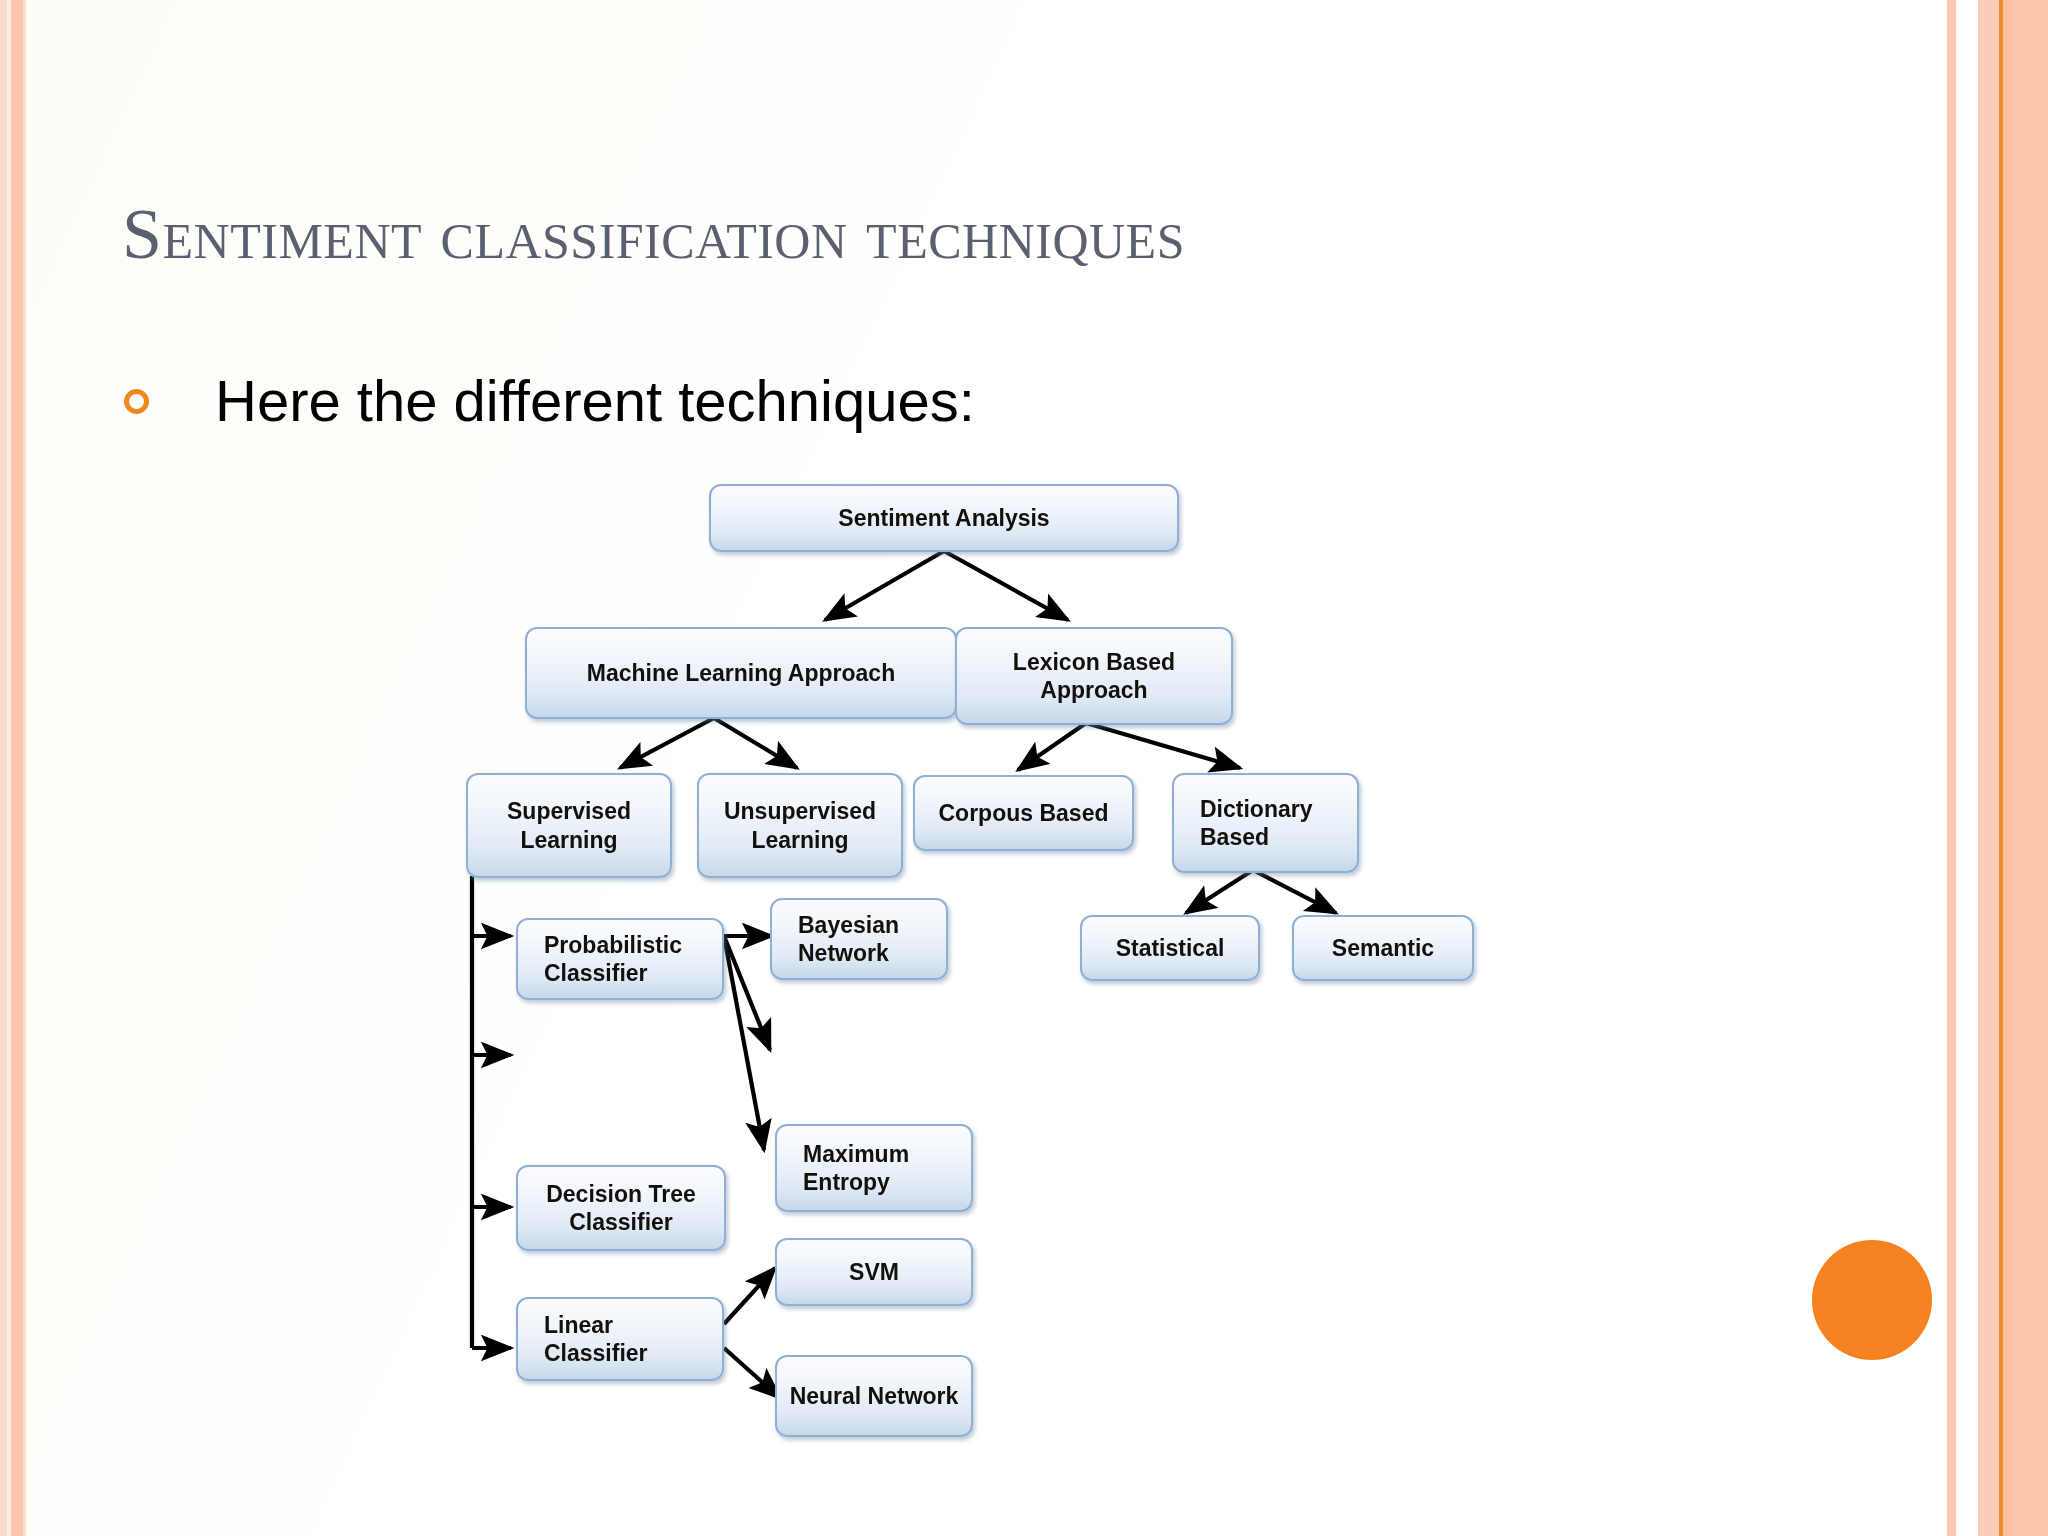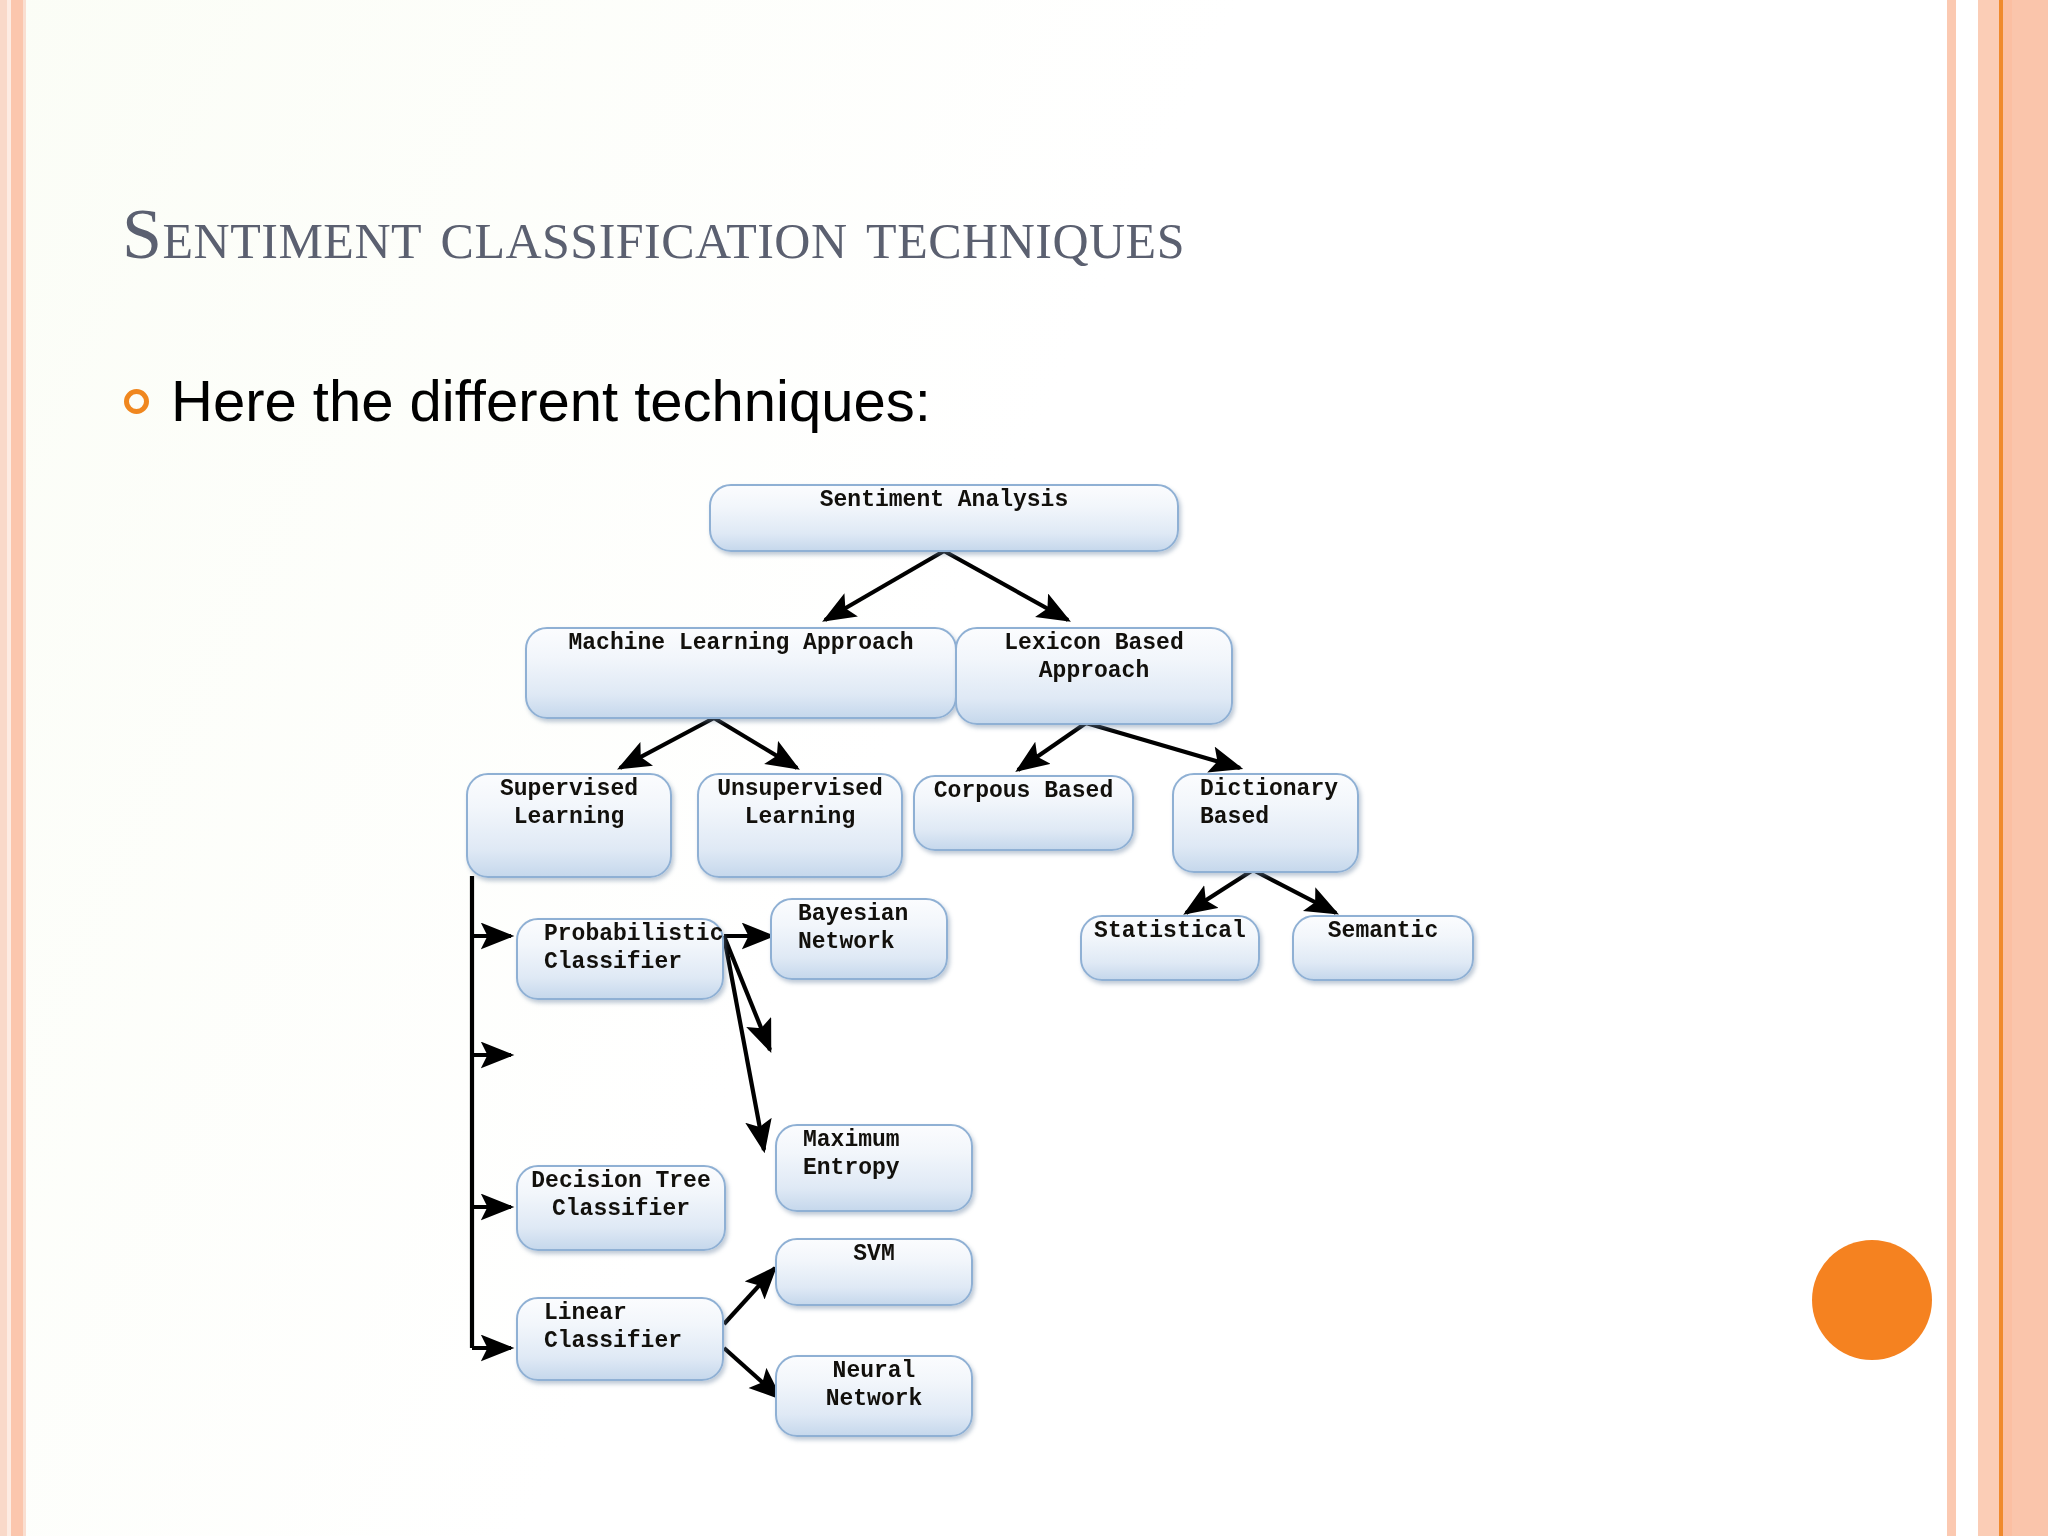--- a/index.html
+++ b/index.html
@@ -98,20 +98,21 @@
     border-radius: 50%;
     box-sizing: border-box;
     flex: none;
   }
   .bullet-text {
     font-family: "Liberation Sans", sans-serif;
     font-size: 58px;
     color: #000000;
     line-height: 1;
     white-space: nowrap;
+    margin-left: 44px;
   }
 
   
   .diagram {
     position: absolute;
     left: 0;
     top: 0;
     width: 2048px;
     height: 1536px;
   }
@@ -120,28 +121,28 @@
     left: 0; top: 0;
     width: 2048px;
     height: 1536px;
     pointer-events: none;
   }
 
   .node {
     position: absolute;
     box-sizing: border-box;
     border: 2px solid #8fb0d4;
-    border-radius: 22px;
+    border-radius: 12px;
     background: linear-gradient(180deg, #fbfcfe 0%, #f2f6fb 32%, #dfe9f5 74%, #c6d8ec 100%);
     box-shadow: 2px 3px 4px rgba(110,135,165,0.45);
-    font-family: Liberation Mono, monospace;
+    font-family: Liberation Sans, sans-serif;
     font-weight: bold;
     color: #12100c;
     display: flex;
-    align-items: flex-start;
+    align-items: center;
     justify-content: center;
     text-align: center;
     line-height: 1.22;
     padding: 0 10px;
     font-size: 23px;
   }
   .node.left-align {
     justify-content: flex-start;
     text-align: left;
     padding-left: 26px;

